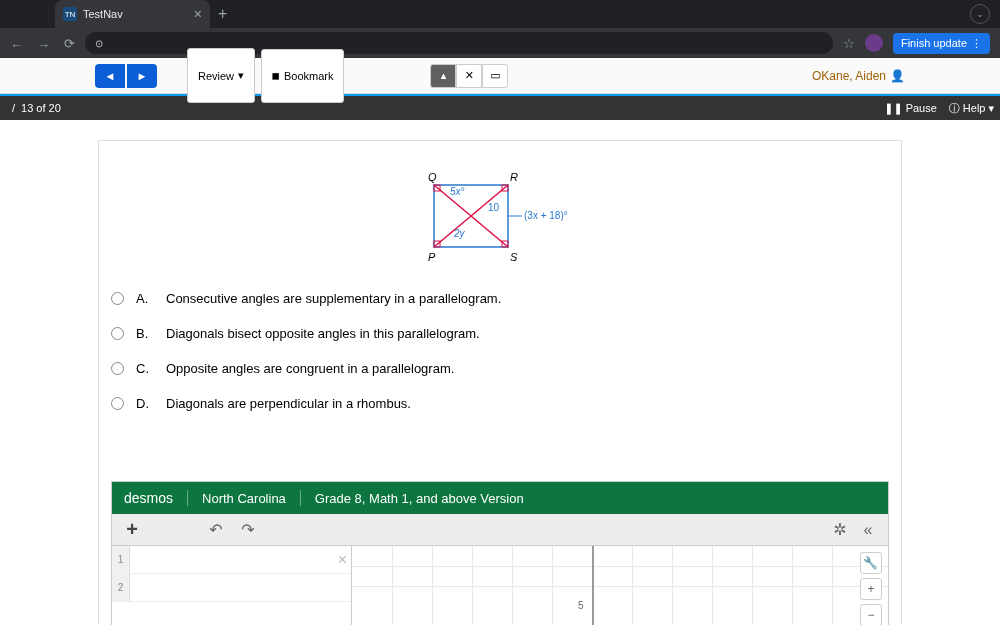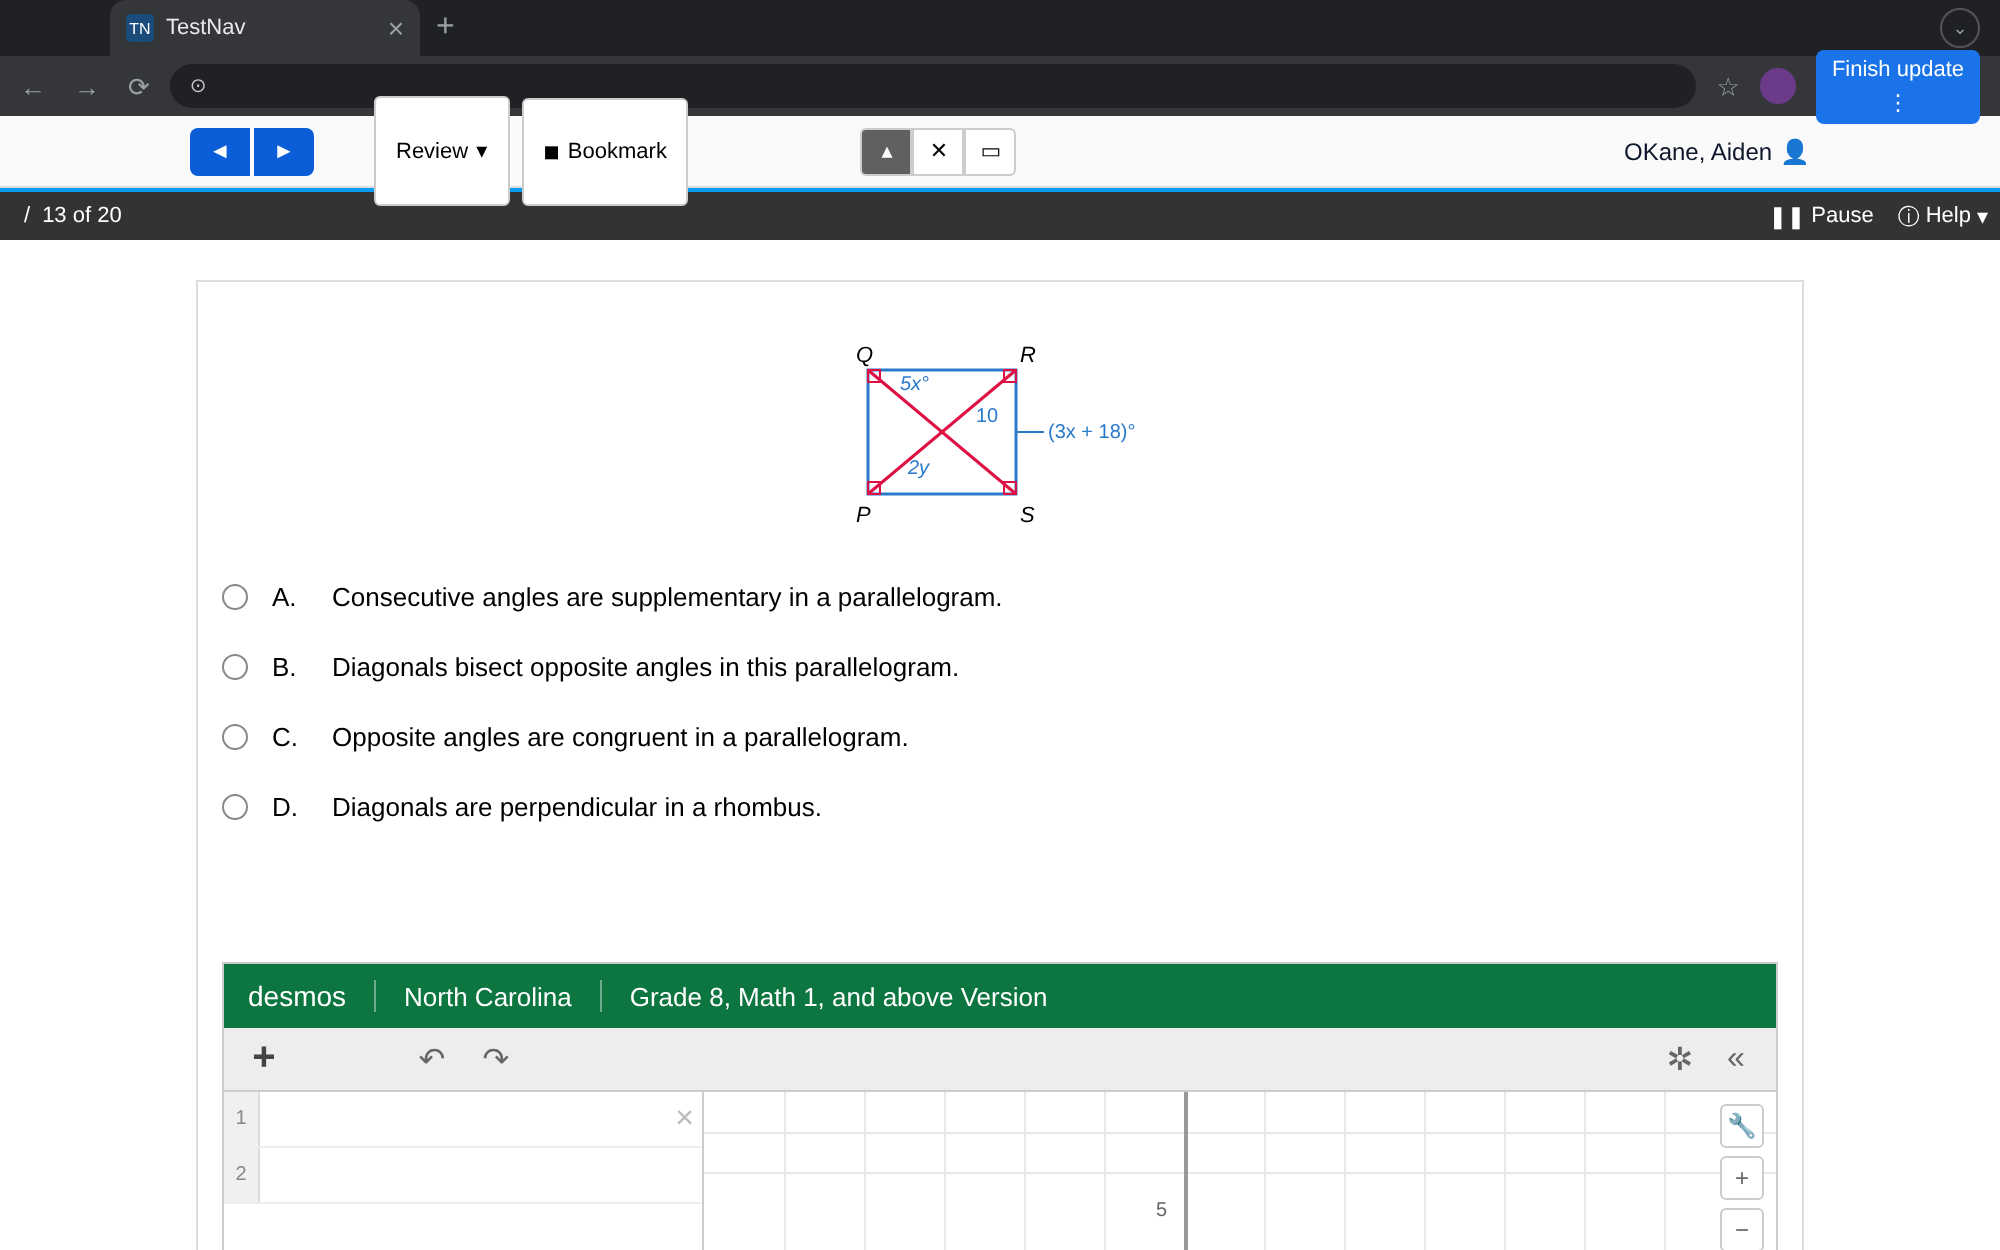--- a/index.html
+++ b/index.html
@@ -15,34 +15,34 @@
     .tab-dropdown { margin-left: auto; margin-right: 10px; color: #9aa0a6; width: 20px; height: 20px; border: 1px solid #555; border-radius: 50%; display: flex; align-items: center; justify-content: center; font-size: 9px; cursor: pointer; }
     
     .address-bar { background: #35363a; height: 30px; display: flex; align-items: center; padding: 0 10px; gap: 10px; }
     .nav-icons { display: flex; gap: 14px; color: #9aa0a6; font-size: 13px; }
     .nav-icon { cursor: pointer; }
     .url-bar { flex: 1; background: #202124; border-radius: 14px; height: 22px; display: flex; align-items: center; padding: 0 10px; color: #c5c5c5; font-size: 11px; gap: 6px; }
     .url-icon { font-size: 10px; }
     .addr-right { display: flex; align-items: center; gap: 10px; color: #9aa0a6; }
     .star-icon { font-size: 13px; cursor: pointer; }
     .ext-icon { width: 18px; height: 18px; background: #6b3b8a; border-radius: 50%; cursor: pointer; }
-    .update-btn { background: #1a73e8; color: #fff; font-size: 11px; padding: 4px 8px; border-radius: 4px; display: flex; align-items: center; gap: 4px; cursor: pointer; flex-direction: column; }
+    .update-btn { background: #1a73e8; color: #fff; font-size: 11px; padding: 4px 8px; border-radius: 4px; display: flex; align-items: center; gap: 4px; cursor: pointer; }
     
     .toolbar { background: #fafafa; border-bottom: 1px solid #ddd; height: 36px; display: flex; align-items: center; padding: 0 95px; gap: 6px; }
     .nav-btns { display: flex; gap: 2px; }
     .nav-btn { background: #0b5ed7; width: 30px; height: 24px; border-radius: 4px; display: flex; align-items: center; justify-content: center; cursor: pointer; }
     .nav-btn-left { border-radius: 4px 0 0 4px; }
     .nav-btn-right { border-radius: 0 4px 4px 0; }
     .arrow { color: #fff; font-size: 11px; }
     .tool-btn { border: 1px solid #ccc; background: #fff; padding: 20px 10px; font-size: 11px; border-radius: 3px; display: flex; align-items: center; gap: 4px; cursor: pointer; }
     .tool-center { display: flex; gap: 0; margin-left: 80px; }
     .tc-btn { border: 1px solid #ccc; background: #fff; width: 26px; height: 24px; display: flex; align-items: center; justify-content: center; font-size: 11px; cursor: pointer; }
     .tc-btn:first-child { background: #606060; color: #fff; border-radius: 3px 0 0 3px; }
     .tc-btn:last-child { border-radius: 0 3px 3px 0; }
-    .user { margin-left: auto; font-size: 12px; color: #0f172a; display: flex; align-items: center; gap: 4px; }
+    .user { margin-left: auto; font-size: 12px; color: #a16207; display: flex; align-items: center; gap: 4px; }
     
     .progress-line { height: 2px; background: #0b9cef; }
     .info-bar { background: #333; color: #fff; height: 24px; display: flex; align-items: center; padding: 0 6px; font-size: 11px; }
     .info-right { margin-left: auto; display: flex; gap: 12px; }
     .info-btn { cursor: pointer; display: flex; align-items: center; gap: 3px; }
     
     .content { padding: 20px 0; display: flex; justify-content: center; background: #fff; }
     .paper { width: 804px; border: 1px solid #ddd; background: #fff; padding: 20px 12px; }
     .question-text { font-size: 13px; color: #333; margin-bottom: 8px; }
     .math-eq { font-family: 'Times New Roman', serif; font-size: 15px; }

